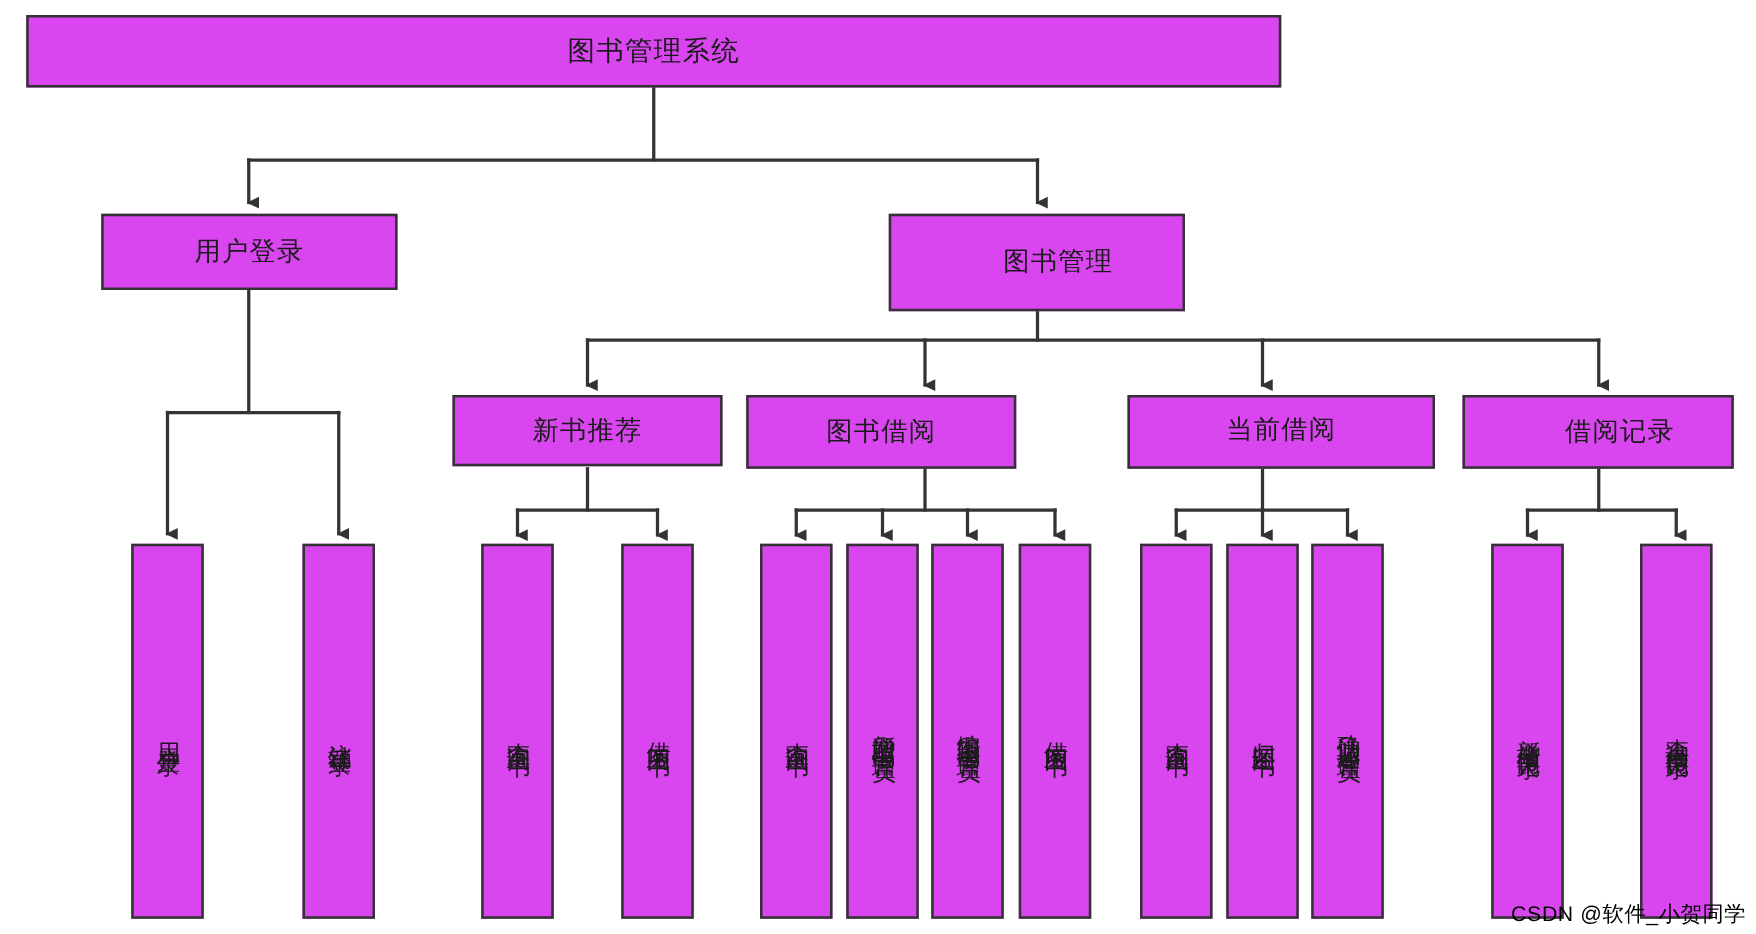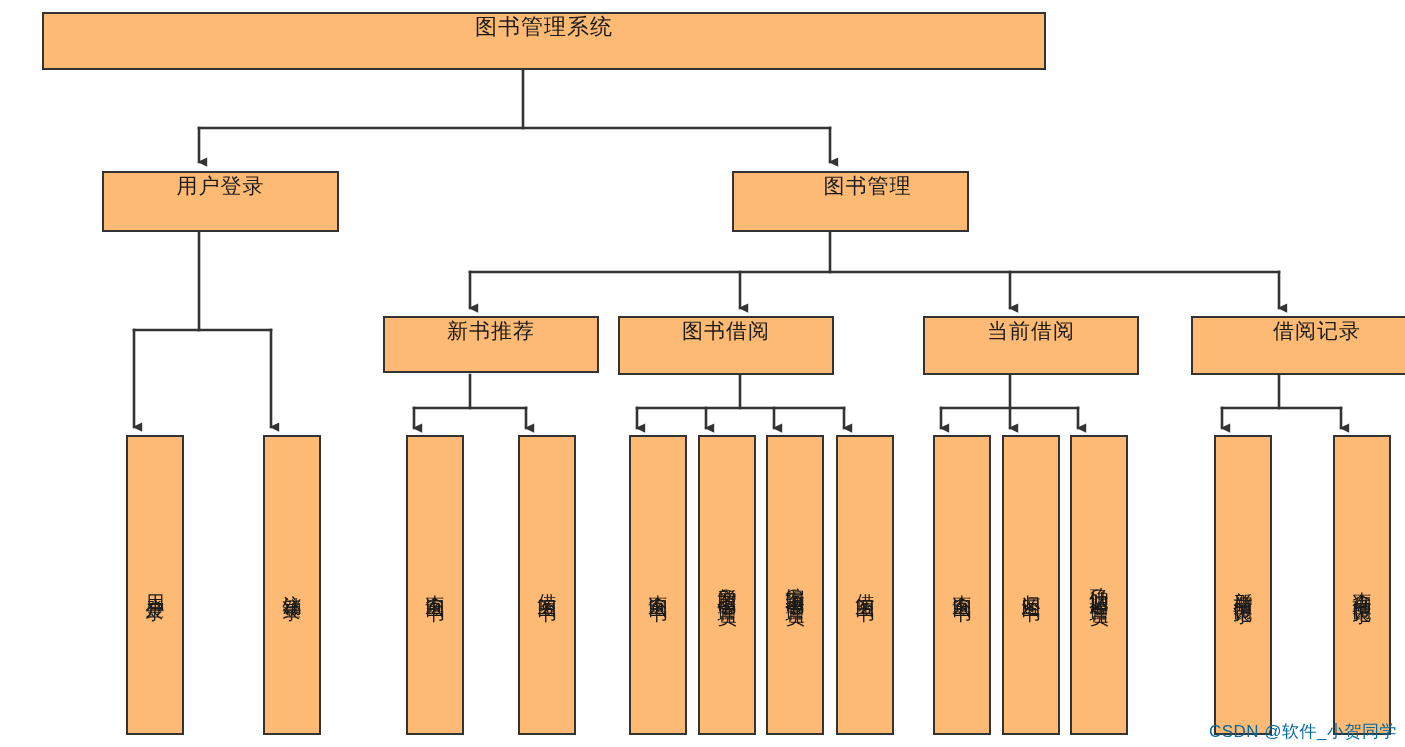--- a/index.html
+++ b/index.html
@@ -23,27 +23,27 @@
     left: 0;
     top: 0;
     width: 1405px;
     height: 747px;
     pointer-events: none;
   }
   .node {
     position: absolute;
     box-sizing: border-box;
     border: 2.5px solid #333333;
-    background: #fdba74;
+    background: #d946ef;
     display: flex;
+    align-items: center;
     justify-content: center;
     color: #1a1a1a;
     text-align: center;
     z-index: 2;
-    margin-left: 21px;
   }
   .node.h {
     
     font-size: 21px;
     letter-spacing: 1px;
     line-height: 1.2;
   }
   .node.root {
     font-size: 22px;
   }
@@ -62,21 +62,21 @@
   }
   .htext {
     display: block;
     white-space: nowrap;
   }
   .watermark {
     position: absolute;
     right: 8px;
     bottom: 4px;
     font-size: 17px;
-    color: #0369a1;
+    color: #000000;
     letter-spacing: 0.5px;
     z-index: 5;
     white-space: nowrap;
     margin-top: 40px;
   }
 </style>
 </head>
 <body>
 
 <div id="canvas">
@@ -137,33 +137,33 @@
   </svg>
 
   <div class="node h root" style="left:21px; top:12px; width:1004px; height:58px;">
     <span class="htext">图书管理系统</span>
   </div>
 
   <div class="node h" style="left:81px; top:171px; width:237px; height:61px;">
     <span class="htext">用户登录</span>
   </div>
 
-  <div class="node h" style="left:711px; top:171px; width:237px; height:61px;padding-left:34px;">
+  <div class="node h" style="left:711px; top:171px; width:237px; height:78px;padding-left:34px;">
     <span class="htext">图书管理</span>
   </div>
 
   <div class="node h" style="left:362px; top:316px; width:216px; height:57px;">
     <span class="htext">新书推荐</span>
   </div>
 
   <div class="node h" style="left:597px; top:316px; width:216px; height:59px;">
     <span class="htext">图书借阅</span>
   </div>
 
-  <div class="node h" style="left:902px; top:316px; width:216px; height:59px;">
+  <div class="node h" style="left:902px; top:316px; width:246px; height:59px;font-family:Liberation Mono, monospace;">
     <span class="htext">当前借阅</span>
   </div>
 
   <div class="node h" style="left:1170px; top:316px; width:217px; height:59px;padding-left:35px;">
     <span class="htext">借阅记录</span>
   </div>
 
   <div class="node v" style="left:105px; top:435px; width:58px; height:300px;">
     <span class="vtext">用户登录</span>
   </div>

